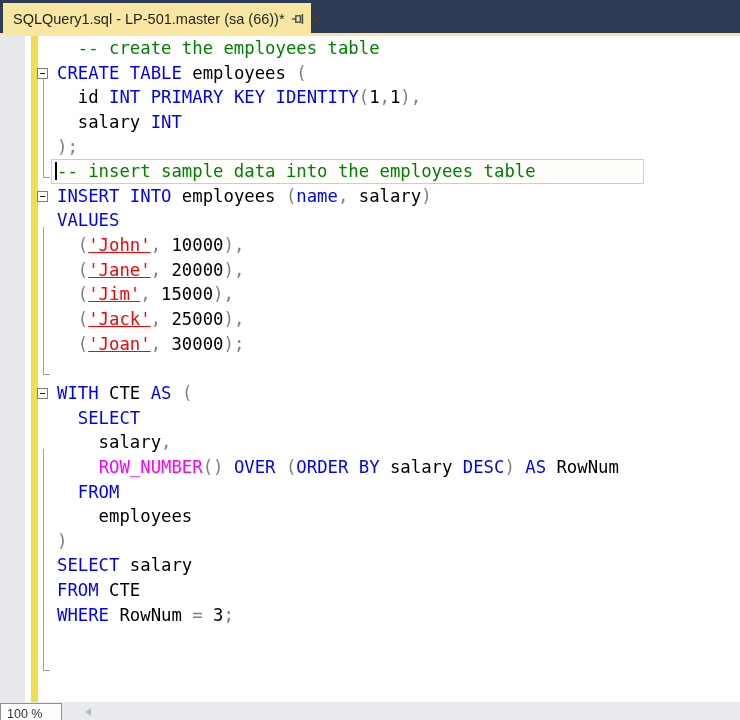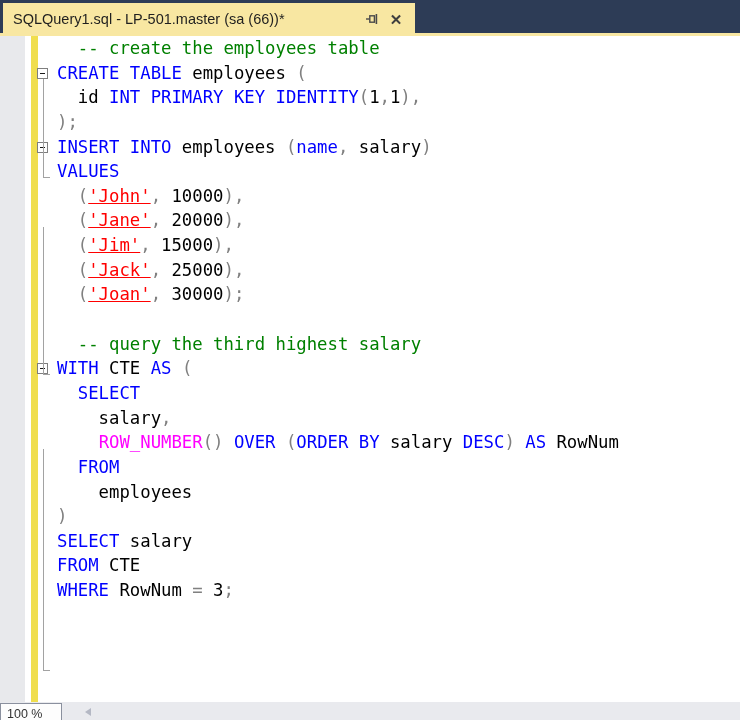--- a/index.html
+++ b/index.html
@@ -8,21 +8,21 @@
     --topbar:#2d3c56; --tabbg:#f8e7a2; --changebar:#f0de4e; --marginbg:#e8e9ec;
     --foldline:#a2a2a2; --clborder:#cdcdcd; --clbg:#fffefb;
   }
   *{margin:0;padding:0;box-sizing:border-box;}
   html,body{width:740px;height:720px;overflow:hidden;background:#fff;}
   #window{position:relative;width:740px;height:720px;background:#fff;font-family:"Liberation Sans",sans-serif;}
 
   
   #tabbar{position:absolute;left:0;top:0;width:740px;height:33px;background:var(--topbar);}
   #tabstrip-underline{position:absolute;left:0;top:33px;width:740px;height:3px;background:var(--tabbg);}
-  #doc-tab{position:absolute;left:3px;top:3px;height:30px;width:412px;background:var(--tabbg);
+  #doc-tab{position:absolute;left:3px;top:3px;height:30px;width:308px;background:var(--tabbg);
            display:flex;align-items:center;padding:16px 10px;cursor:default;}
   #tab-title{font-size:14.5px;color:#1f1f1f;white-space:nowrap;flex:1;}
   .tab-icon{width:18px;height:18px;display:flex;align-items:center;justify-content:center;margin-left:6px;}
   #close-x{font-size:15px;color:#3f3f3f;font-weight:bold;line-height:1;}
 
   
   #editor{position:absolute;left:0;top:36px;width:644px;height:666px;background:#ffffff;overflow:hidden;}
   #indicator-margin{position:absolute;left:0;top:0;width:25px;height:100%;background:var(--marginbg);}
   #change-bar{position:absolute;left:31px;top:0;width:7px;height:100%;background:var(--changebar);}
   #code-area{position:absolute;left:0;top:0;width:100%;height:100%;}
@@ -73,30 +73,31 @@
   </div>
   <div id="tabstrip-underline"></div>
 
   <div id="editor">
     <div id="indicator-margin"></div>
     <div id="change-bar"></div>
     <div id="code-area">
         <div class="line"><span class="tok tok-comment">  -- create the employees table</span></div>
         <div class="line"><span class="fold-box"><span class="minus"></span></span><span class="tok tok-keyword">CREATE TABLE</span><span class="tok tok-identifier"> employees </span><span class="tok tok-operator">(</span></div>
         <div class="line"><span class="tok tok-identifier">  id </span><span class="tok tok-keyword">INT PRIMARY KEY IDENTITY</span><span class="tok tok-operator">(</span><span class="tok tok-number">1</span><span class="tok tok-operator">,</span><span class="tok tok-number">1</span><span class="tok tok-operator">),</span></div>
+        <div class="line"><span class="tok tok-identifier">  salary </span><span class="tok tok-keyword">INT</span></div>
         <div class="line"><span class="tok tok-operator">);</span></div>
+        <div class="line"><div class="current-box"></div><div class="caret" style="left: 55px;"></div><span class="tok tok-comment">-- insert sample data into the employees table</span></div>
         <div class="line"><span class="fold-box"><span class="minus"></span></span><span class="tok tok-keyword">INSERT INTO</span><span class="tok tok-identifier"> employees </span><span class="tok tok-operator">(</span><span class="tok tok-keyword">name</span><span class="tok tok-operator">,</span><span class="tok tok-identifier"> salary</span><span class="tok tok-operator">)</span></div>
         <div class="line"><span class="tok tok-keyword">VALUES</span></div>
         <div class="line"><span class="tok tok-operator">  (</span><span class="tok tok-string">'John'</span><span class="tok tok-operator">,</span><span class="tok tok-number"> 10000</span><span class="tok tok-operator">),</span></div>
         <div class="line"><span class="tok tok-operator">  (</span><span class="tok tok-string">'Jane'</span><span class="tok tok-operator">,</span><span class="tok tok-number"> 20000</span><span class="tok tok-operator">),</span></div>
         <div class="line"><span class="tok tok-operator">  (</span><span class="tok tok-string">'Jim'</span><span class="tok tok-operator">,</span><span class="tok tok-number"> 15000</span><span class="tok tok-operator">),</span></div>
         <div class="line"><span class="tok tok-operator">  (</span><span class="tok tok-string">'Jack'</span><span class="tok tok-operator">,</span><span class="tok tok-number"> 25000</span><span class="tok tok-operator">),</span></div>
         <div class="line"><span class="tok tok-operator">  (</span><span class="tok tok-string">'Joan'</span><span class="tok tok-operator">,</span><span class="tok tok-number"> 30000</span><span class="tok tok-operator">);</span></div>
         <div class="line"></div>
-        <div class="line"><span class="tok tok-comment">  -- query the third highest salary</span></div>
         <div class="line"><span class="fold-box"><span class="minus"></span></span><span class="tok tok-keyword">WITH</span><span class="tok tok-identifier"> CTE </span><span class="tok tok-keyword">AS</span><span class="tok tok-plain"> </span><span class="tok tok-operator">(</span></div>
         <div class="line"><span class="tok tok-plain">  </span><span class="tok tok-keyword">SELECT</span></div>
         <div class="line"><span class="tok tok-identifier">    salary</span><span class="tok tok-operator">,</span></div>
         <div class="line"><span class="tok tok-plain">    </span><span class="tok tok-sysfunc">ROW_NUMBER</span><span class="tok tok-operator">()</span><span class="tok tok-plain"> </span><span class="tok tok-keyword">OVER</span><span class="tok tok-plain"> </span><span class="tok tok-operator">(</span><span class="tok tok-keyword">ORDER BY</span><span class="tok tok-identifier"> salary </span><span class="tok tok-keyword">DESC</span><span class="tok tok-operator">)</span><span class="tok tok-plain"> </span><span class="tok tok-keyword">AS</span><span class="tok tok-identifier"> RowNum</span></div>
         <div class="line"><span class="tok tok-plain">  </span><span class="tok tok-keyword">FROM</span></div>
         <div class="line"><span class="tok tok-identifier">    employees</span></div>
         <div class="line"><span class="tok tok-operator">)</span></div>
         <div class="line"><span class="tok tok-keyword">SELECT</span><span class="tok tok-identifier"> salary</span></div>
         <div class="line"><span class="tok tok-keyword">FROM</span><span class="tok tok-identifier"> CTE</span></div>
         <div class="line"><span class="tok tok-keyword">WHERE</span><span class="tok tok-identifier"> RowNum </span><span class="tok tok-operator">=</span><span class="tok tok-plain"> </span><span class="tok tok-number">3</span><span class="tok tok-operator">;</span></div>

